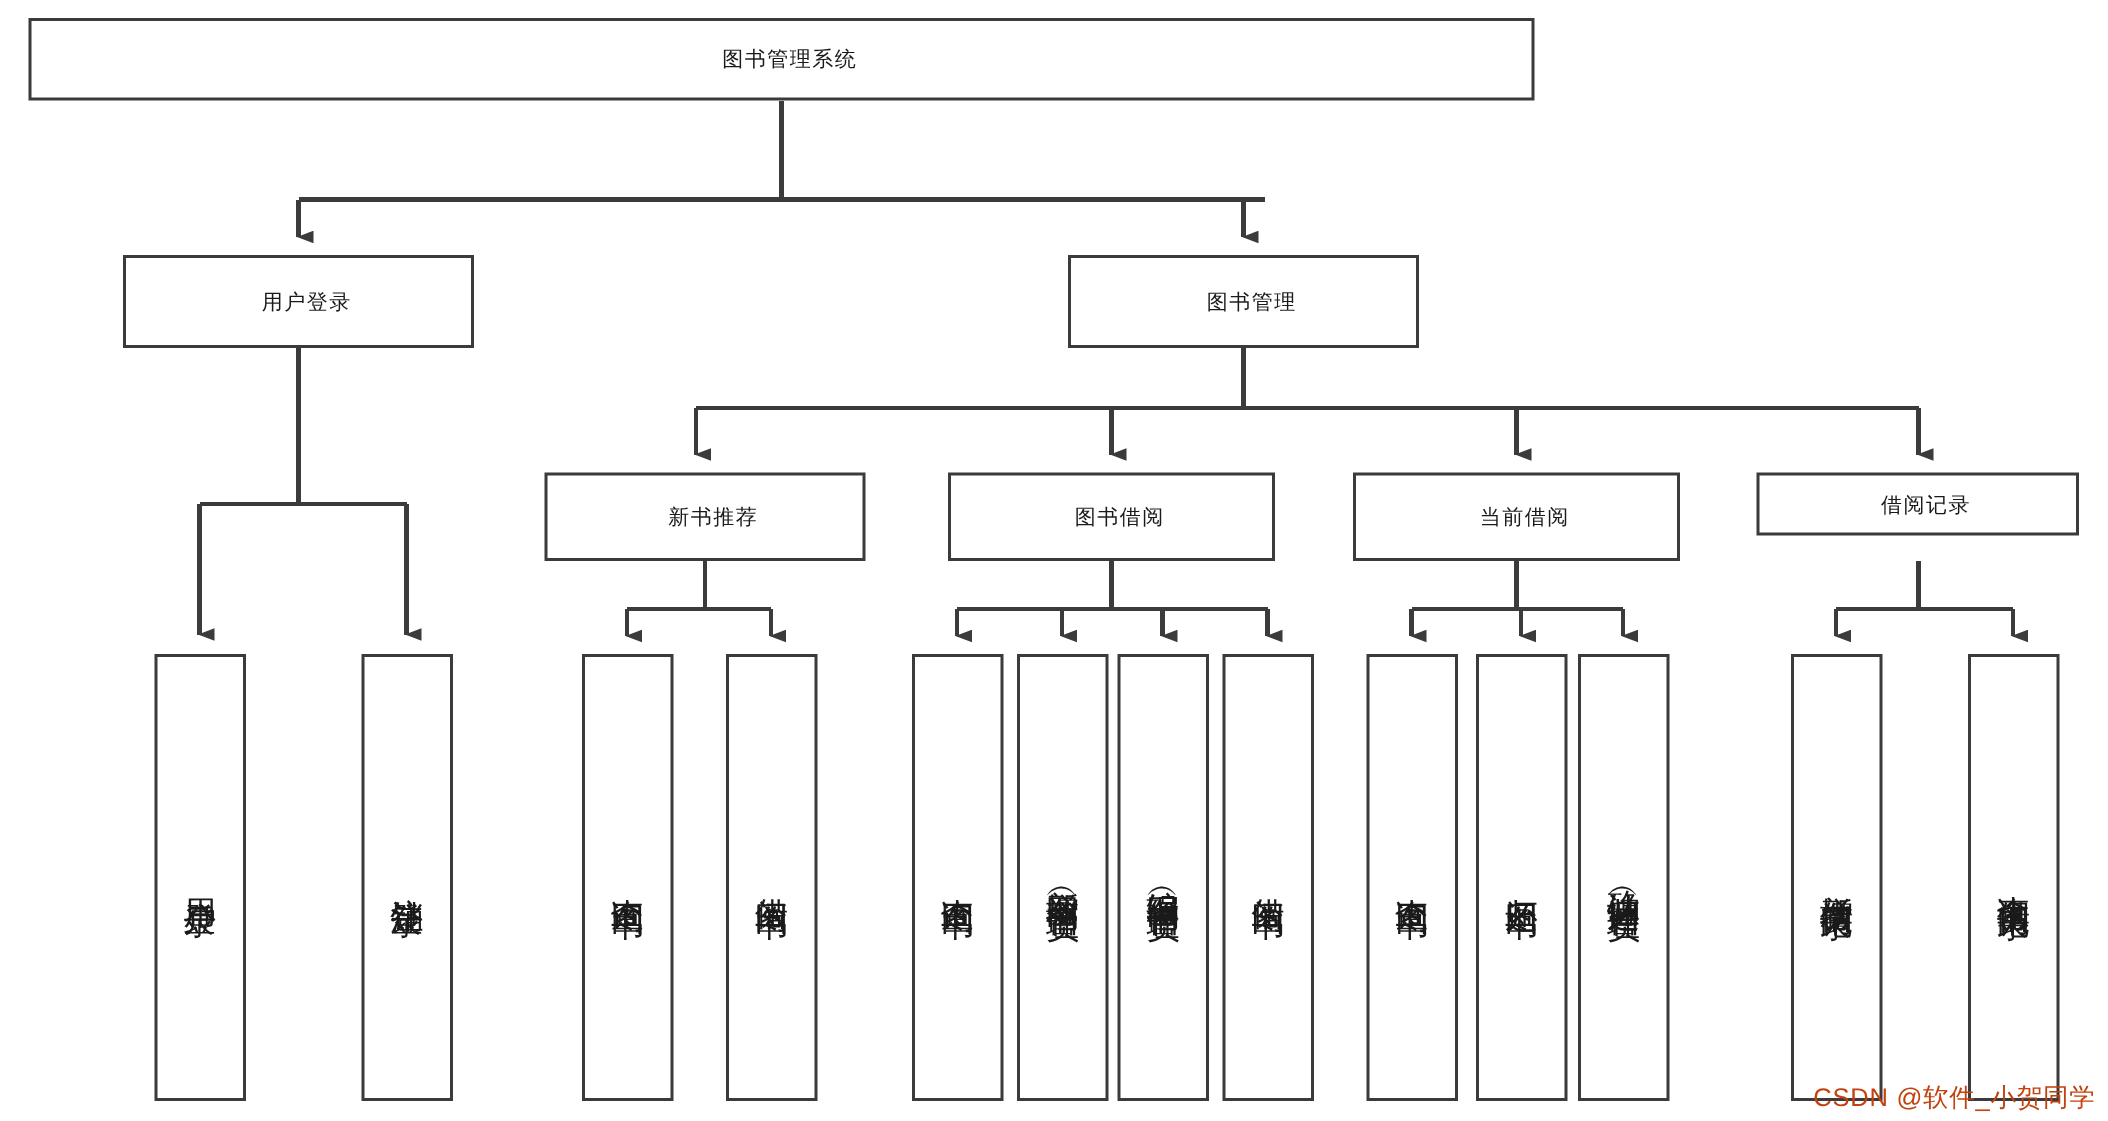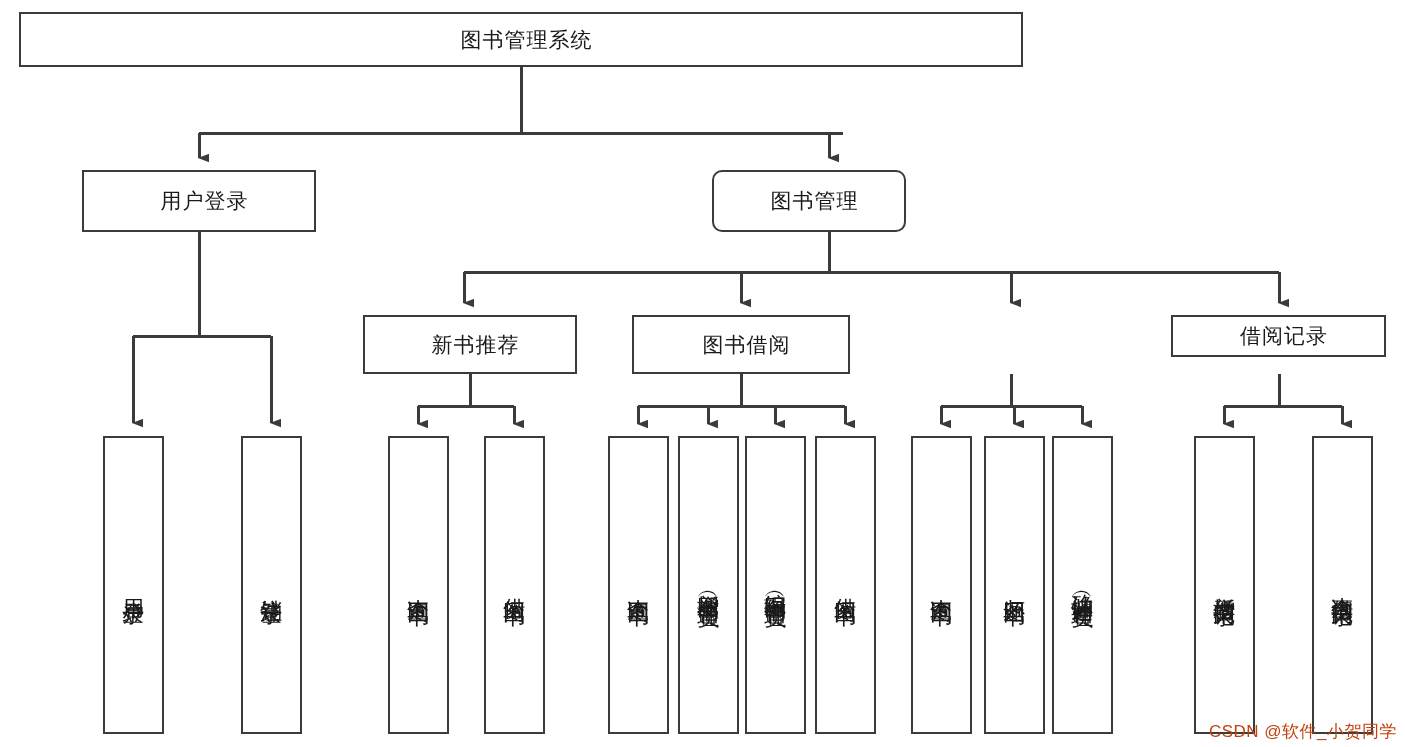--- a/index.html
+++ b/index.html
@@ -30,21 +30,21 @@
     position: absolute;
     box-sizing: border-box;
     background: #ffffff;
     border: 2px solid #3b3b3b;
     display: flex;
     align-items: center;
     justify-content: center;
     color: #1a1a1a;
   }
   .node-box.horiz {
-    font-size: 21px;
+    font-size: 14px;
     letter-spacing: 1px;
     line-height: 1.2;
     padding-left: 11px;
   }
   .node-box.vert {
     writing-mode: vertical-rl;
     text-orientation: upright;
     font-size: 22px;
     line-height: 1.25;
     letter-spacing: 2px;
@@ -129,32 +129,35 @@
   </svg>
 
   <div class="node-box horiz" style="left:19px; top:12px; width:1004px; height:55px;">
     <span class="node-label">图书管理系统</span>
   </div>
 
   <div class="node-box horiz" style="left:82px; top:170px; width:234px; height:62px;">
     <span class="node-label">用户登录</span>
   </div>
 
-  <div class="node-box horiz" style="left:712px; top:170px; width:194px; height:62px;border-radius:10px;">
+  <div class="node-box horiz" style="left:712px; top:170px; width:234px; height:62px;">
     <span class="node-label">图书管理</span>
   </div>
 
   <div class="node-box horiz" style="left:363px; top:315px; width:214px; height:59px;">
     <span class="node-label">新书推荐</span>
   </div>
 
   <div class="node-box horiz" style="left:632px; top:315px; width:218px; height:59px;">
     <span class="node-label">图书借阅</span>
   </div>
 
+  <div class="node-box horiz" style="left:902px; top:315px; width:218px; height:59px;">
+    <span class="node-label">当前借阅</span>
+  </div>
 
   <div class="node-box horiz" style="left:1171px; top:315px; width:215px; height:42px;">
     <span class="node-label">借阅记录</span>
   </div>
 
   <div class="node-box vert" style="left:103px; top:436px; width:61px; height:298px;">
     <span class="node-label">用户登录</span>
   </div>
 
   <div class="node-box vert" style="left:241px; top:436px; width:61px; height:298px;">

